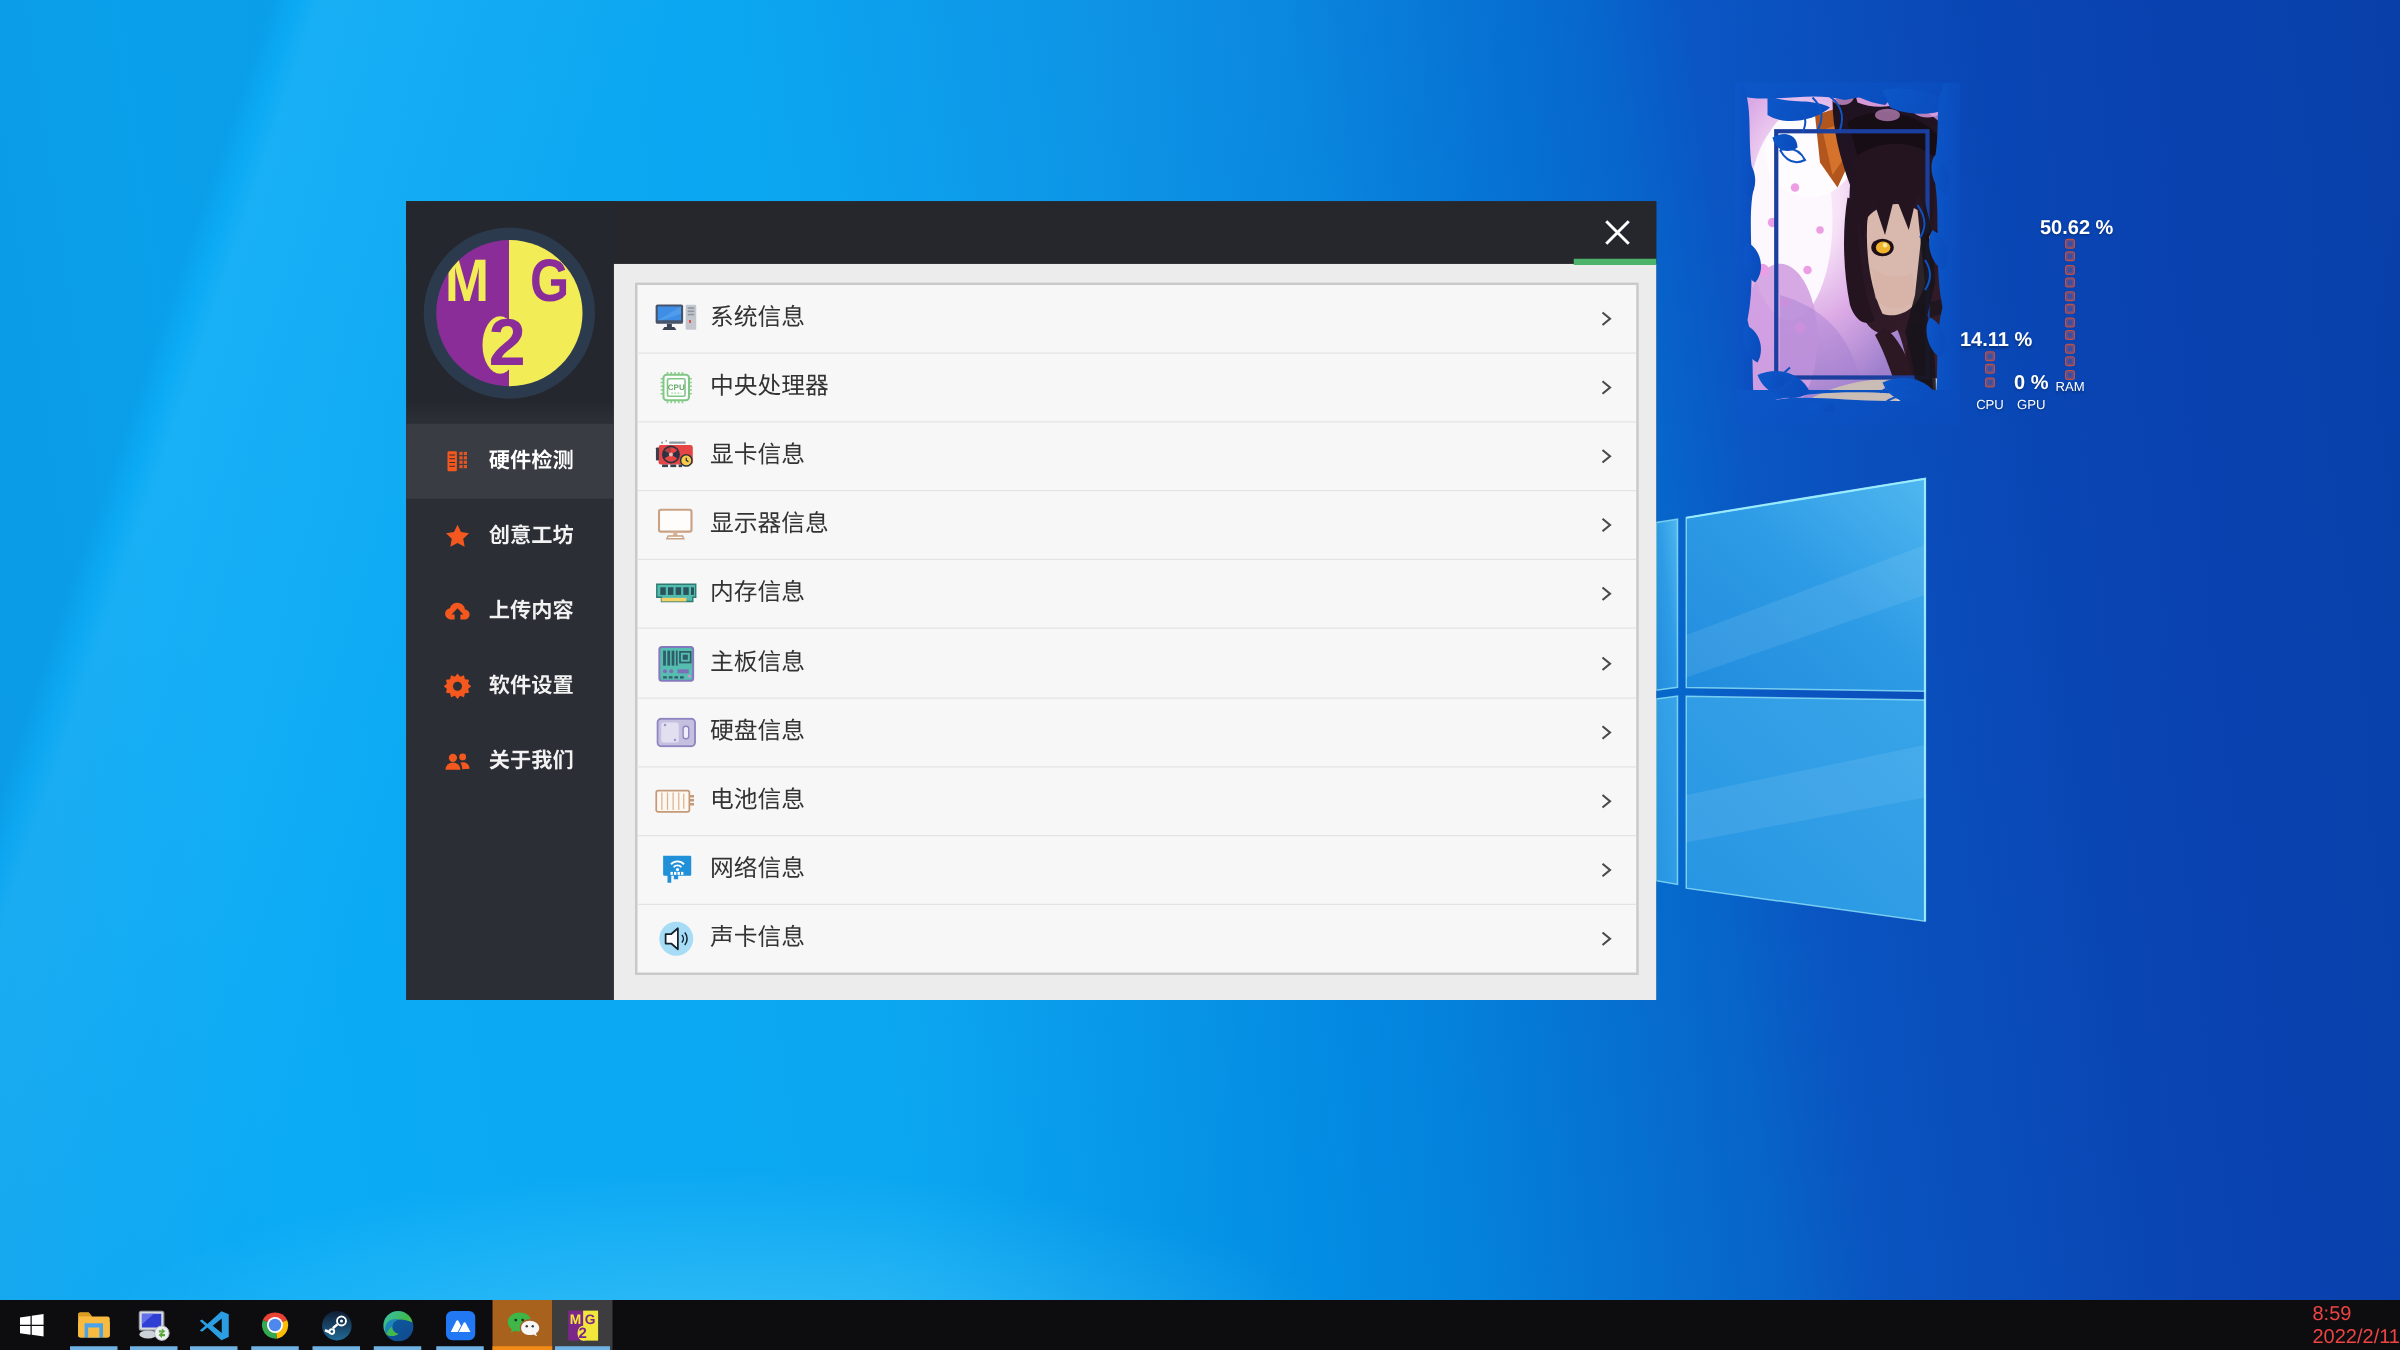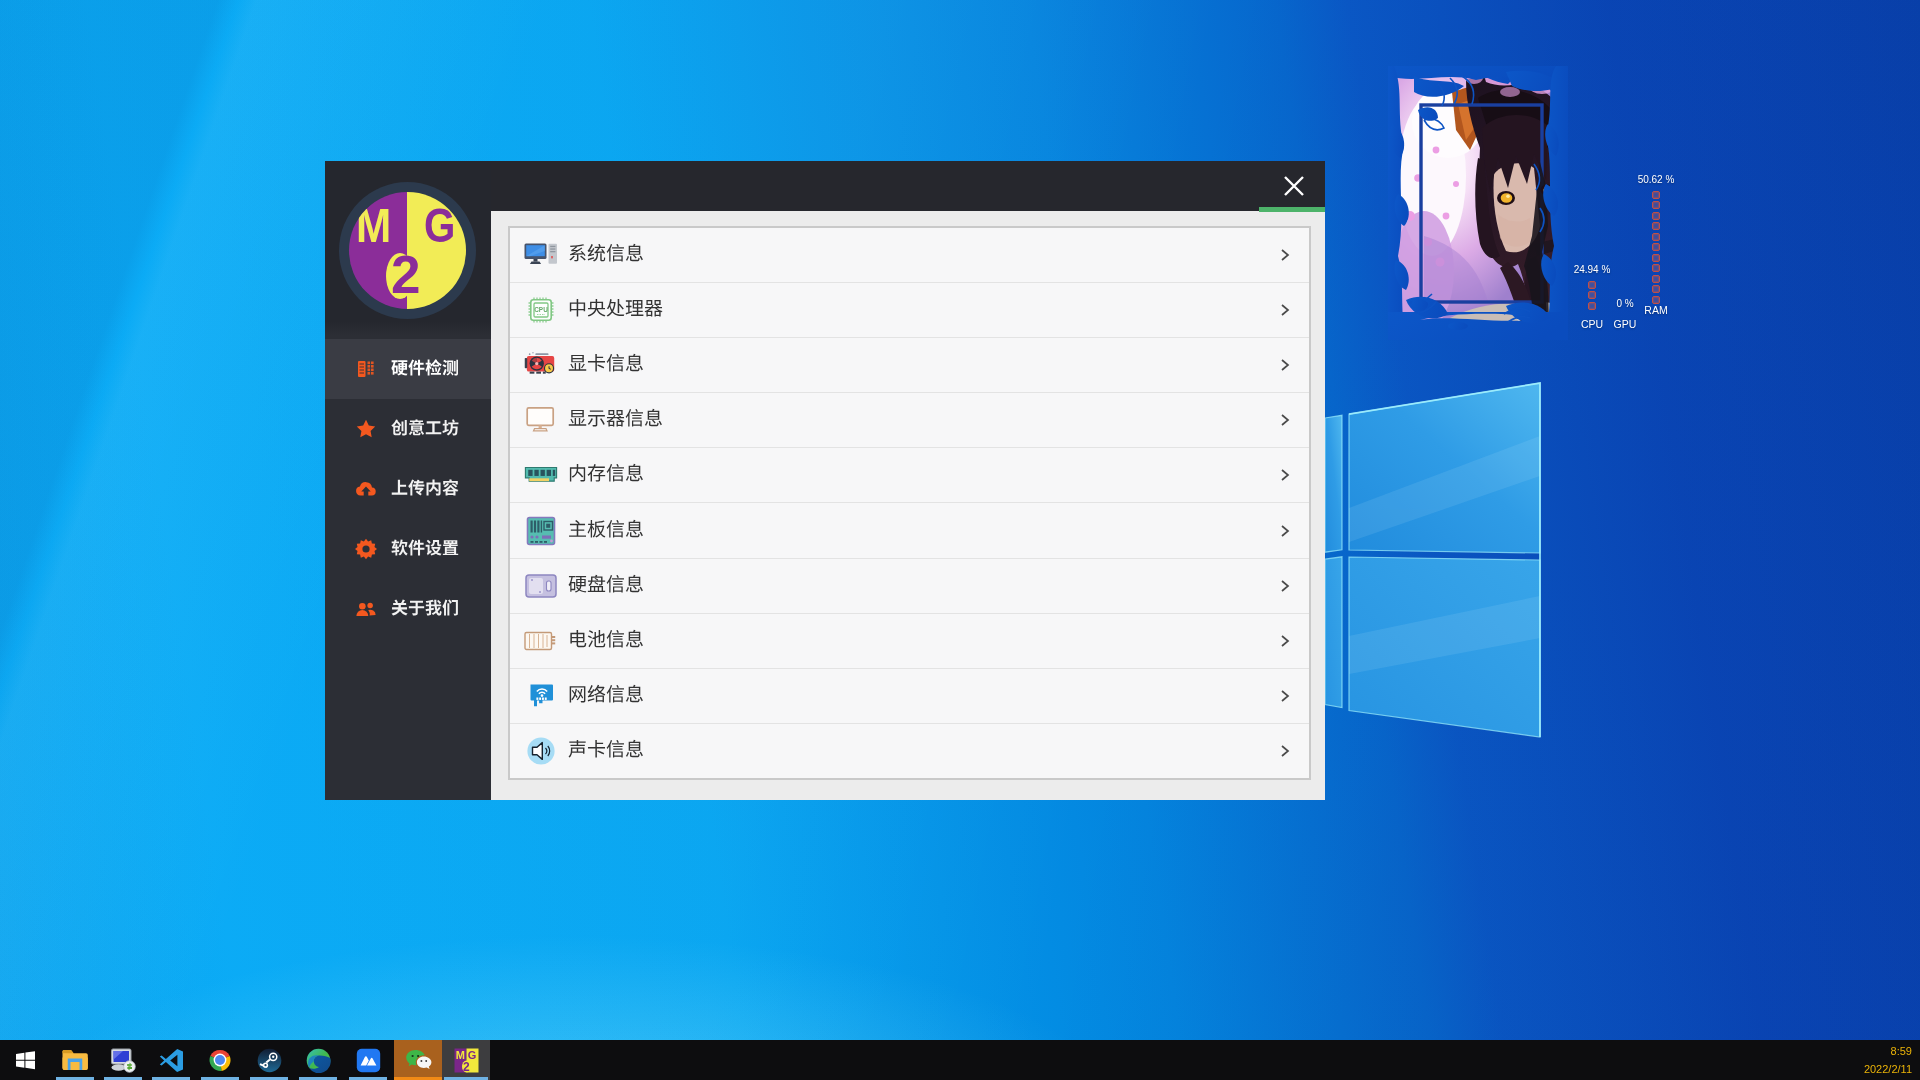--- a/index.html
+++ b/index.html
@@ -30,25 +30,25 @@
 #logoin .lb{position:absolute;left:37px;top:61px;width:28px;height:46px;background:#f2ec56;border-radius:50%}
 #logoin .l2{position:absolute;left:42px;top:52px;font-weight:bold;font-size:53px;color:#8b2d99;font-family:"Liberation Sans"}
 .mi{position:absolute;left:0;width:100%;height:60px;display:flex;align-items:center}
 .mi.on{background:#3a3c44}
 .mi .ic{width:22px;height:22px;margin-left:30px;display:flex;align-items:center;justify-content:center}
 .mi .tx{margin-left:14px}
 
 #bar{position:absolute;left:0;top:1040px;width:1920px;height:40px;background:#0d0d0f}
 .tic{position:absolute;top:0;width:48px;height:40px;display:flex;align-items:center;justify-content:center}
 .tul{position:absolute;top:37px;height:3px;background:#6fb2e3}
-#clock{position:absolute;right:8px;top:3px;width:62px;text-align:right;color:#eab308;font-size:11px;line-height:17.5px}
+#clock{position:absolute;right:8px;top:3px;width:62px;text-align:left;color:#ef4444;font-size:16px;line-height:17.5px}
 
 #widget{position:absolute;left:1388px;top:66px;width:180px;height:274px}
 #meters{position:absolute;left:1572px;top:172px;width:110px;height:162px;color:#fff}
-.pct{font-size:10px;font-weight:normal;color:#fff;white-space:nowrap;text-shadow:0 1px 2px rgba(0,0,0,.35)}
+.pct{font-size:16px;font-weight:bold;color:#fff;white-space:nowrap;text-shadow:0 1px 2px rgba(0,0,0,.35)}
 .msq{width:8px;height:8px;border:1px solid #bf5048;border-radius:2px;background:rgba(230,110,95,.22);box-shadow:inset 0 0 0 1.2px rgba(191,80,72,.4);margin:2.5px auto 0}
 .mlab{font-size:10.5px;color:#fff;text-shadow:0 1px 2px rgba(0,0,0,.35)}
 </style></head>
 <body>
 <svg width="0" height="0" style="position:absolute">
     <defs>
       <path id="r5b58" d="M335 266H957V196H335ZM420 525H832V456H420ZM613 349H689V9Q689 -24 680 -41Q672 -59 647 -68Q621 -77 579 -78Q536 -79 471 -79Q469 -63 462 -43Q456 -24 448 -8Q481 -9 510 -9Q540 -10 562 -10Q583 -9 592 -9Q605 -8 609 -4Q613 0 613 10ZM812 525H831L846 529L894 491Q863 457 823 423Q783 388 740 358Q696 327 655 304Q648 315 635 328Q622 340 613 349Q650 368 688 396Q726 424 759 454Q792 484 812 510ZM63 709H939V637H63ZM385 840 462 821Q427 707 374 594Q320 482 245 385Q170 287 69 216Q65 225 58 238Q52 250 44 263Q37 276 31 284Q99 332 155 395Q211 459 255 532Q299 606 332 684Q364 762 385 840ZM188 431H264V-78H188Z"></path>
       <path id="r7cfb" d="M286 224 361 197Q331 157 293 117Q255 77 215 42Q174 7 136 -20Q129 -13 117 -4Q105 6 92 15Q80 24 70 30Q130 66 188 118Q246 170 286 224ZM636 190 695 229Q737 198 783 161Q828 124 869 88Q909 52 936 23L872 -22Q848 6 808 44Q768 81 723 120Q678 158 636 190ZM471 304H547V19Q547 -12 539 -29Q530 -46 505 -56Q480 -65 442 -67Q404 -69 349 -69Q346 -52 338 -31Q329 -9 320 6Q351 5 377 4Q404 3 424 4Q443 4 451 4Q464 5 467 8Q471 12 471 20ZM803 833 855 770Q785 753 697 739Q609 726 513 716Q416 706 317 699Q218 692 126 688Q125 702 119 721Q113 740 107 753Q198 758 295 765Q392 772 485 782Q579 792 660 805Q742 817 803 833ZM129 245Q128 253 124 265Q120 278 115 291Q111 305 106 315Q130 318 164 332Q198 346 245 369Q271 381 321 409Q371 437 435 476Q499 515 567 562Q636 609 698 660L756 612Q615 505 469 421Q324 338 182 278V275Q182 275 174 273Q166 270 155 266Q145 261 137 256Q129 250 129 245ZM129 245 127 299 178 326 818 369Q816 354 816 337Q816 319 817 308Q668 297 562 289Q455 281 382 276Q309 270 264 266Q218 261 192 258Q166 255 152 252Q138 249 129 245ZM183 454Q182 461 179 473Q175 486 171 499Q166 512 162 521Q177 523 195 534Q214 545 236 561Q248 569 271 588Q295 607 325 633Q355 659 386 690Q417 721 444 753L508 717Q443 650 372 591Q302 532 232 489V487Q232 487 225 484Q217 481 208 476Q198 471 191 465Q183 459 183 454ZM183 454 183 505 225 527 571 545Q568 531 566 513Q564 496 563 485Q444 479 373 474Q301 469 263 466Q226 463 209 460Q193 457 183 454ZM664 444 722 474Q760 440 800 400Q839 360 872 321Q906 282 926 252L866 216Q847 247 813 287Q780 327 741 369Q702 410 664 444Z"></path>
       <path id="r663e" d="M244 570V466H757V570ZM244 731V628H757V731ZM171 791H833V405H171ZM40 39H960V-33H40ZM352 365H423V0H352ZM571 365H643V0H571ZM820 330 885 300Q853 248 814 193Q774 138 740 97L682 126Q705 153 730 189Q756 224 780 261Q804 298 820 330ZM123 297 183 323Q204 291 226 254Q248 218 267 183Q287 149 297 123L236 93Q225 120 206 155Q187 190 166 228Q145 266 123 297Z"></path>
       <path id="r5904" d="M236 681H455V612H236ZM432 681H446L461 684L511 670Q487 465 431 318Q374 171 290 73Q205 -25 96 -81Q89 -73 79 -61Q68 -50 56 -39Q44 -28 34 -23Q142 30 224 118Q306 207 359 341Q412 476 432 663ZM219 555Q247 419 291 324Q335 230 391 172Q447 114 512 82Q576 51 647 39Q718 28 791 28Q803 28 825 28Q848 28 875 28Q902 28 926 28Q950 29 965 29Q959 20 952 5Q946 -9 941 -23Q937 -38 934 -49H905H787Q704 -49 625 -36Q547 -23 476 12Q405 48 345 113Q284 178 237 281Q190 384 160 535ZM220 836 299 817Q282 716 254 620Q227 524 192 443Q156 362 113 305Q103 314 85 327Q67 339 52 347Q92 399 125 476Q158 553 182 646Q207 738 220 836ZM661 559 721 594Q759 552 800 504Q842 456 878 409Q915 363 937 326L871 285Q851 322 815 369Q780 417 740 467Q699 517 661 559ZM615 838H695V102H615Z"></path>
@@ -230,21 +230,21 @@
         <div class="msq"></div>
         <div class="msq"></div>
         <div class="msq"></div>
         <div class="msq"></div>
         <div class="msq"></div>
         <div class="msq"></div>
         <div class="msq"></div>
         <div class="msq"></div>
         <div class="msq"></div>
       </div>
- <div class="pct" style="position:absolute;left:-4px;top:92px;width:48px;text-align:center">24.94 %</div>
+ <div class="pct" style="position:absolute;left:-4px;top:92px;width:48px;text-align:center">14.11 %</div>
  <div style="position:absolute;left:0px;top:106px;width:40px">
         <div class="msq"></div>
         <div class="msq"></div>
         <div class="msq"></div>
       </div>
  <div class="pct" style="position:absolute;left:33px;top:126px;width:40px;text-align:center">0 %</div>
  <div class="mlab" style="position:absolute;left:0px;top:146px;width:40px;text-align:center">CPU</div>
  <div class="mlab" style="position:absolute;left:33px;top:146px;width:40px;text-align:center">GPU</div>
  <div class="mlab" style="position:absolute;left:64px;top:132px;width:40px;text-align:center">RAM</div>
 </div>

